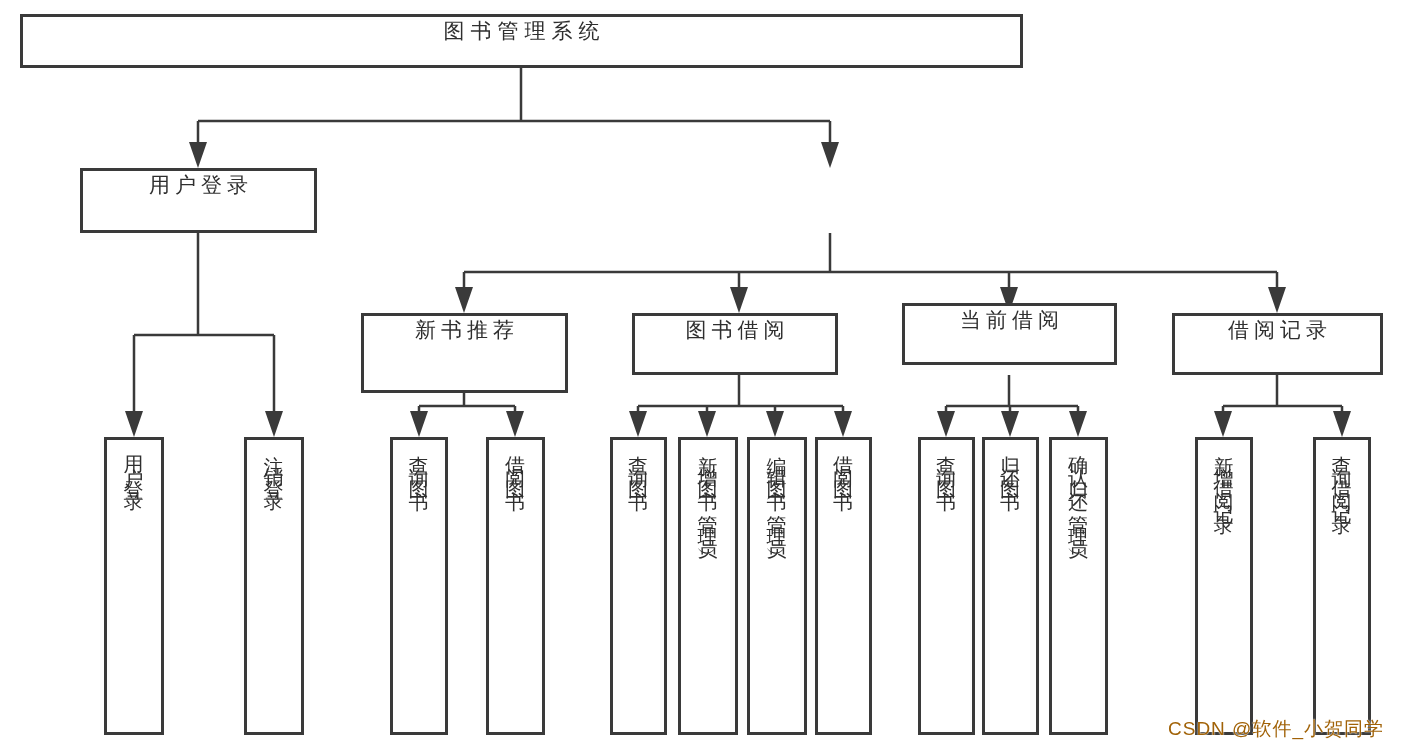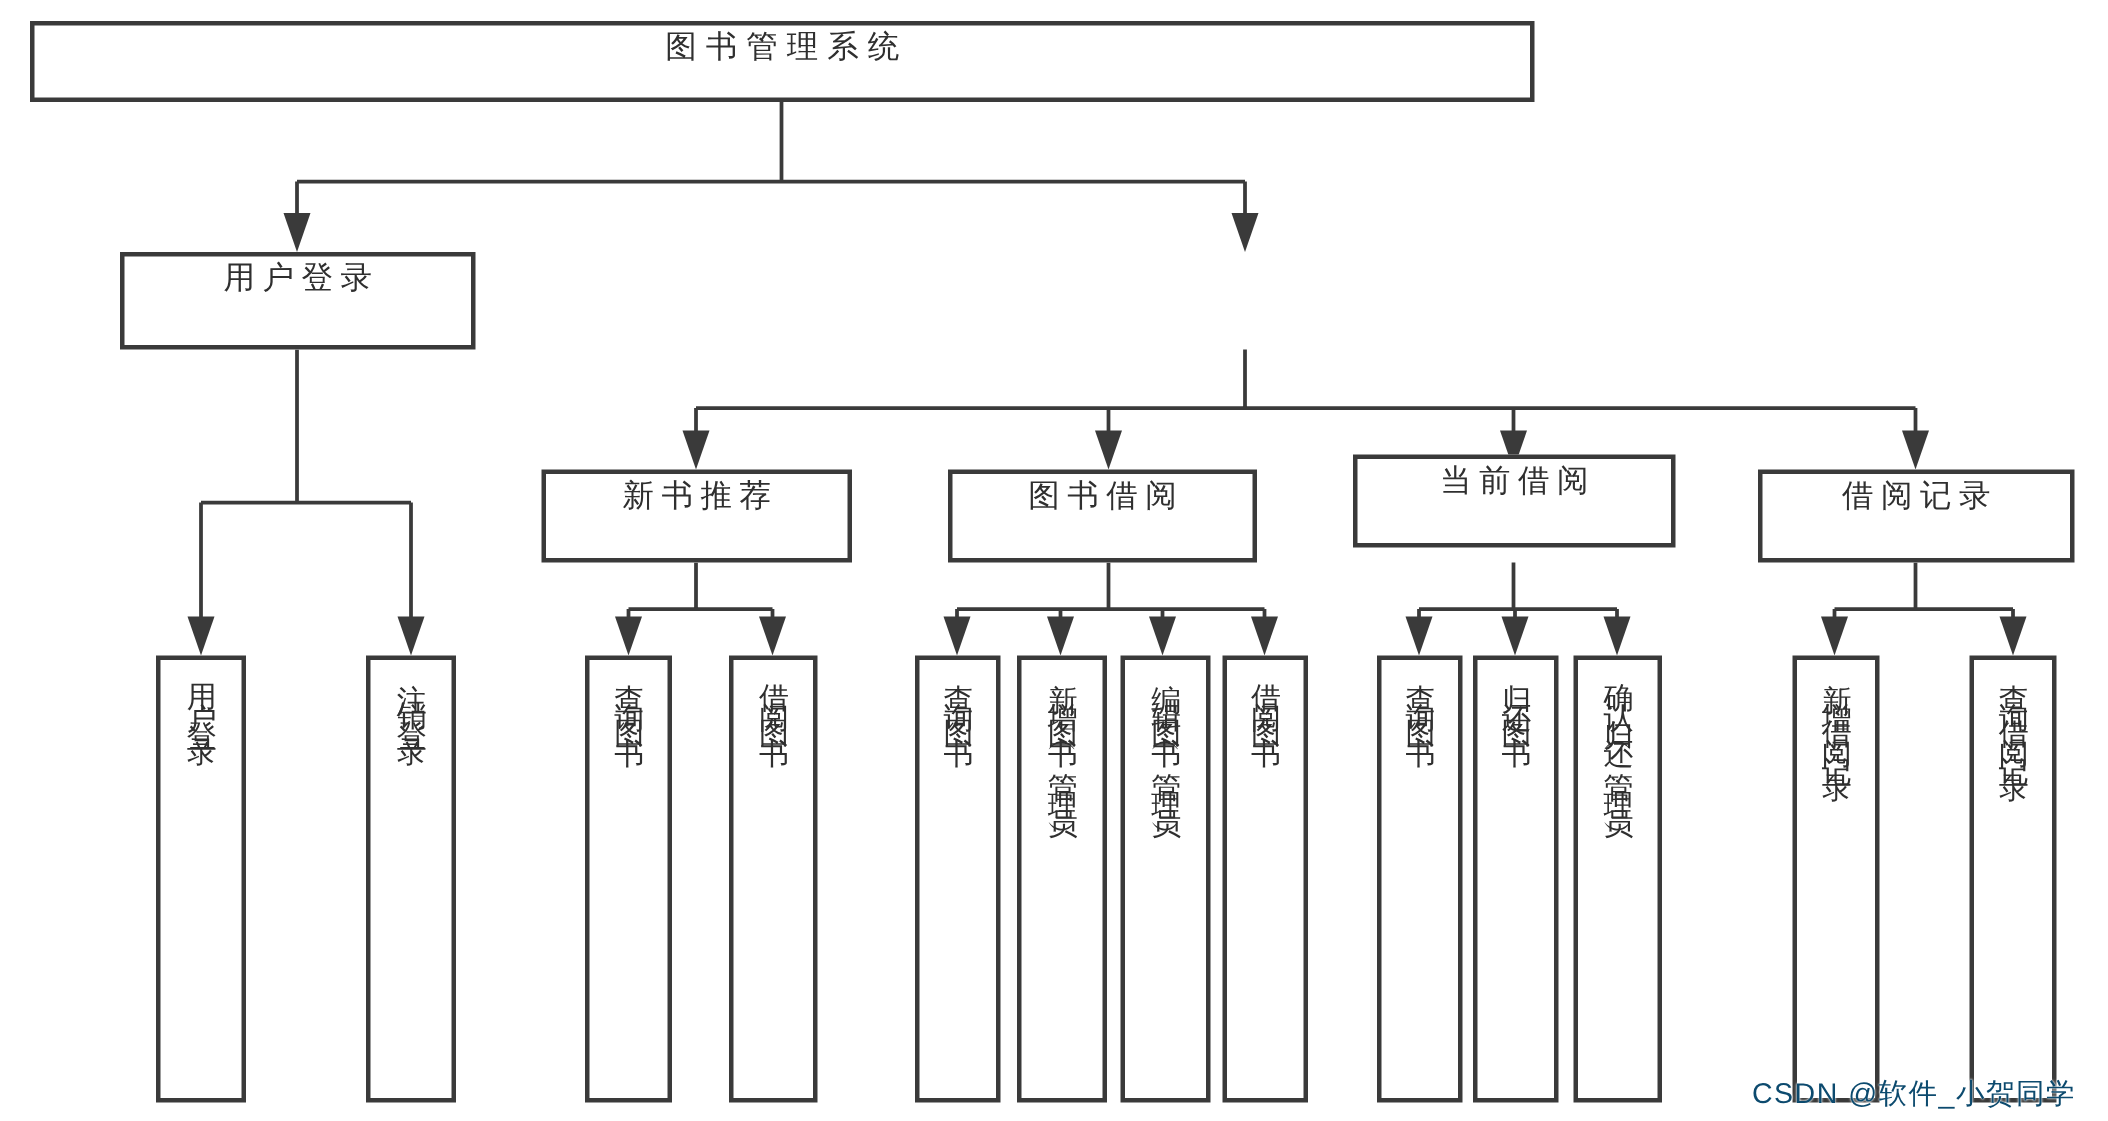--- a/index.html
+++ b/index.html
@@ -13,21 +13,21 @@
     display:flex;align-items:flex-start;justify-content:center;z-index:2;
   }
   .h-label{font-size:21px;letter-spacing:5px;text-indent:5px;white-space:nowrap;}
   .root-label{font-size:21px;letter-spacing:6px;text-indent:6px;white-space:nowrap;}
   .v-label{
     writing-mode:vertical-rl;font-size:20px;letter-spacing:12px;line-height:1;
     white-space:nowrap;
   }
   .watermark{
     position:absolute;left:1168px;top:716px;z-index:5;
-    font-size:19px;letter-spacing:1px;color:#0c4a6e;
+    font-size:19px;letter-spacing:1px;color:#a16207;
     text-shadow:0 0 2px #ffffff, 0 0 1px #ffffff;white-space:nowrap;
   }
 </style>
 </head>
 <body>
 
 <div class="canvas">
 
   <svg class="connectors" width="1405" height="747" viewBox="0 0 1405 747" id="connector-svg">
     <path fill="none" stroke="#3a3a3a" stroke-width="2.5" d="
@@ -62,21 +62,21 @@
   </svg>
 
   <div class="box" style="left:20px;top:14px;width:1003px;height:54px;">
     <span class="root-label">图书管理系统</span>
   </div>
 
   <div class="box" style="left:80px;top:168px;width:237px;height:65px;">
     <span class="h-label">用户登录</span>
   </div>
 
-  <div class="box" style="left:361px;top:313px;width:207px;height:62px;">
+  <div class="box" style="left:361px;top:313px;width:207px;height:80px;">
     <span class="h-label">新书推荐</span>
   </div>
   <div class="box" style="left:632px;top:313px;width:206px;height:62px;">
     <span class="h-label">图书借阅</span>
   </div>
   <div class="box" style="left:902px;top:303px;width:215px;height:62px;">
     <span class="h-label">当前借阅</span>
   </div>
   <div class="box" style="left:1172px;top:313px;width:211px;height:62px;">
     <span class="h-label">借阅记录</span>

